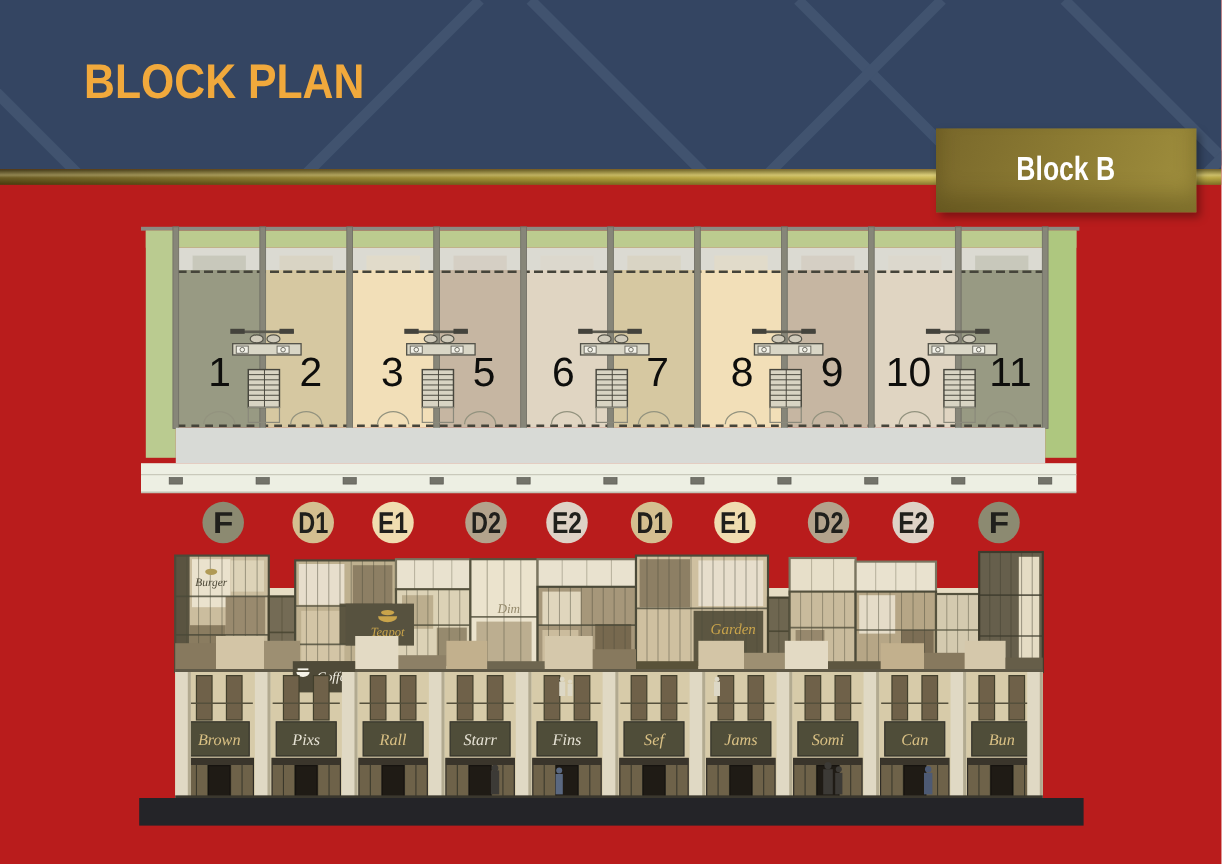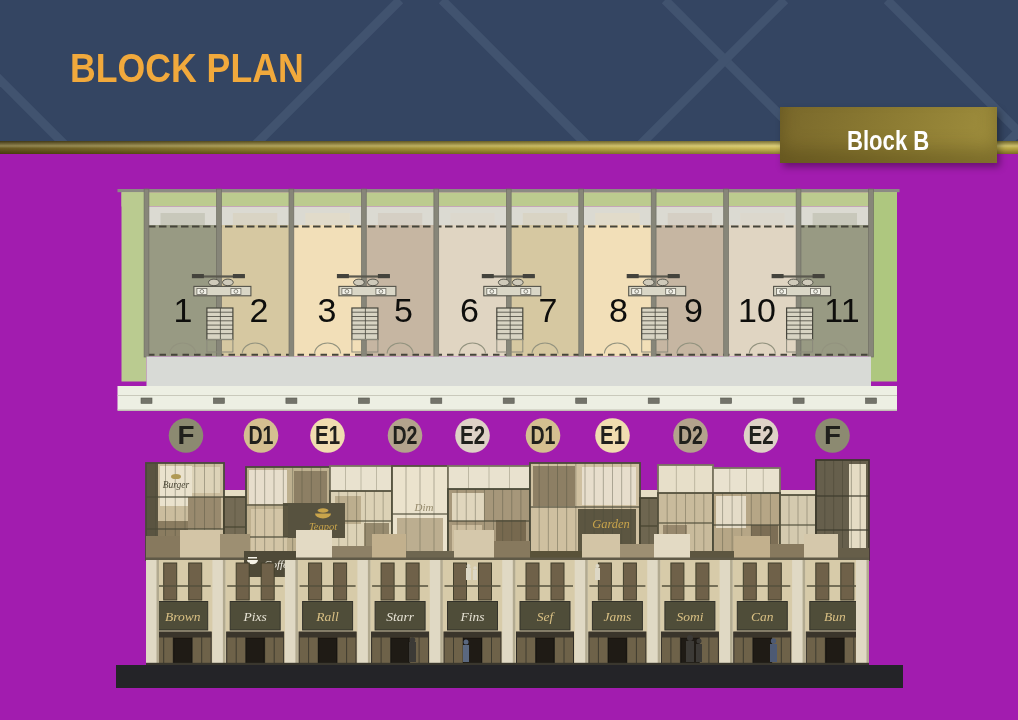--- a/index.html
+++ b/index.html
@@ -1,16 +1,16 @@
 <!DOCTYPE html>
 <html><head>
 <meta charset="utf-8">
 <style>
   html,body{margin:0;padding:0;background:#fff;}
-  #page{position:relative;width:1018px;height:720px;background:#a21caf;overflow:hidden;font-family:"Liberation Sans",sans-serif;}
+  #page{position:relative;width:1018px;height:720px;background:#b91c1c;overflow:hidden;font-family:"Liberation Sans",sans-serif;}
   .abs{position:absolute;}
 </style>
 </head>
 <body>
 <div id="page">
 
   <div class="abs" style="left:0;top:0;width:1018px;height:141px;background:#344562;overflow:hidden;">
     <svg width="1018" height="141" viewBox="0 0 1018 141">
       <g stroke="#41536f" stroke-width="9" fill="none">
         <line x1="-80" y1="0" x2="75" y2="155"></line>
@@ -21,21 +21,21 @@
         <line x1="785" y1="0" x2="635" y2="150"></line>
         <line x1="1150" y1="0" x2="1000" y2="150"></line>
       </g>
     </svg>
   </div>
 
   <div class="abs" style="left:70px;top:45px;color:#f1a93c;font-size:40.5px;font-weight:bold;transform:scaleX(0.88);transform-origin:left top;white-space:nowrap;">BLOCK PLAN</div>
 
   <div class="abs" style="left:0;top:140.5px;width:1018px;height:13.5px;background:linear-gradient(to bottom, rgba(25,25,20,0.45) 0%, rgba(255,252,215,0.3) 38%, rgba(255,252,215,0.08) 55%, rgba(40,28,0,0.4) 100%),linear-gradient(to right,#5e4e15,#8a7826 25%,#ab9830 50%,#c9b74e 75%,#d3c25c 90%,#b2a038 100%);"></div>
 
-  <div class="abs" style="left:780px;top:107px;width:217px;height:56px;background:linear-gradient(115deg,#79682b 0%,#8d7c33 50%,#a1903e 100%);box-shadow:3px 4px 7px rgba(0,0,0,0.35), inset 0 -14px 18px rgba(60,48,10,0.35);color:#ffffff;font-size:28px;font-weight:bold;text-align:center;line-height:67px;"><span style="display:inline-block;transform:scaleX(0.79);">Block B</span></div>
+  <div class="abs" style="left:780px;top:107px;width:217px;height:70px;background:linear-gradient(115deg,#79682b 0%,#8d7c33 50%,#a1903e 100%);box-shadow:3px 4px 7px rgba(0,0,0,0.35), inset 0 -14px 18px rgba(60,48,10,0.35);color:#ffffff;font-size:28px;font-weight:bold;text-align:center;line-height:67px;"><span style="display:inline-block;transform:scaleX(0.79);">Block B</span></div>
 
   <svg class="abs" style="left:0;top:0;" width="1018" height="720" viewBox="0 0 1018 720">
 
 <g>
 
 <rect x="117.5" y="189" width="782" height="3.2" fill="#8b8b83"></rect>
 
 <rect x="121.5" y="192.2" width="775.5" height="14.3" fill="#bccb8f"></rect>
 
 <rect x="121.5" y="192.2" width="25" height="189.3" fill="#bacb90"></rect>

